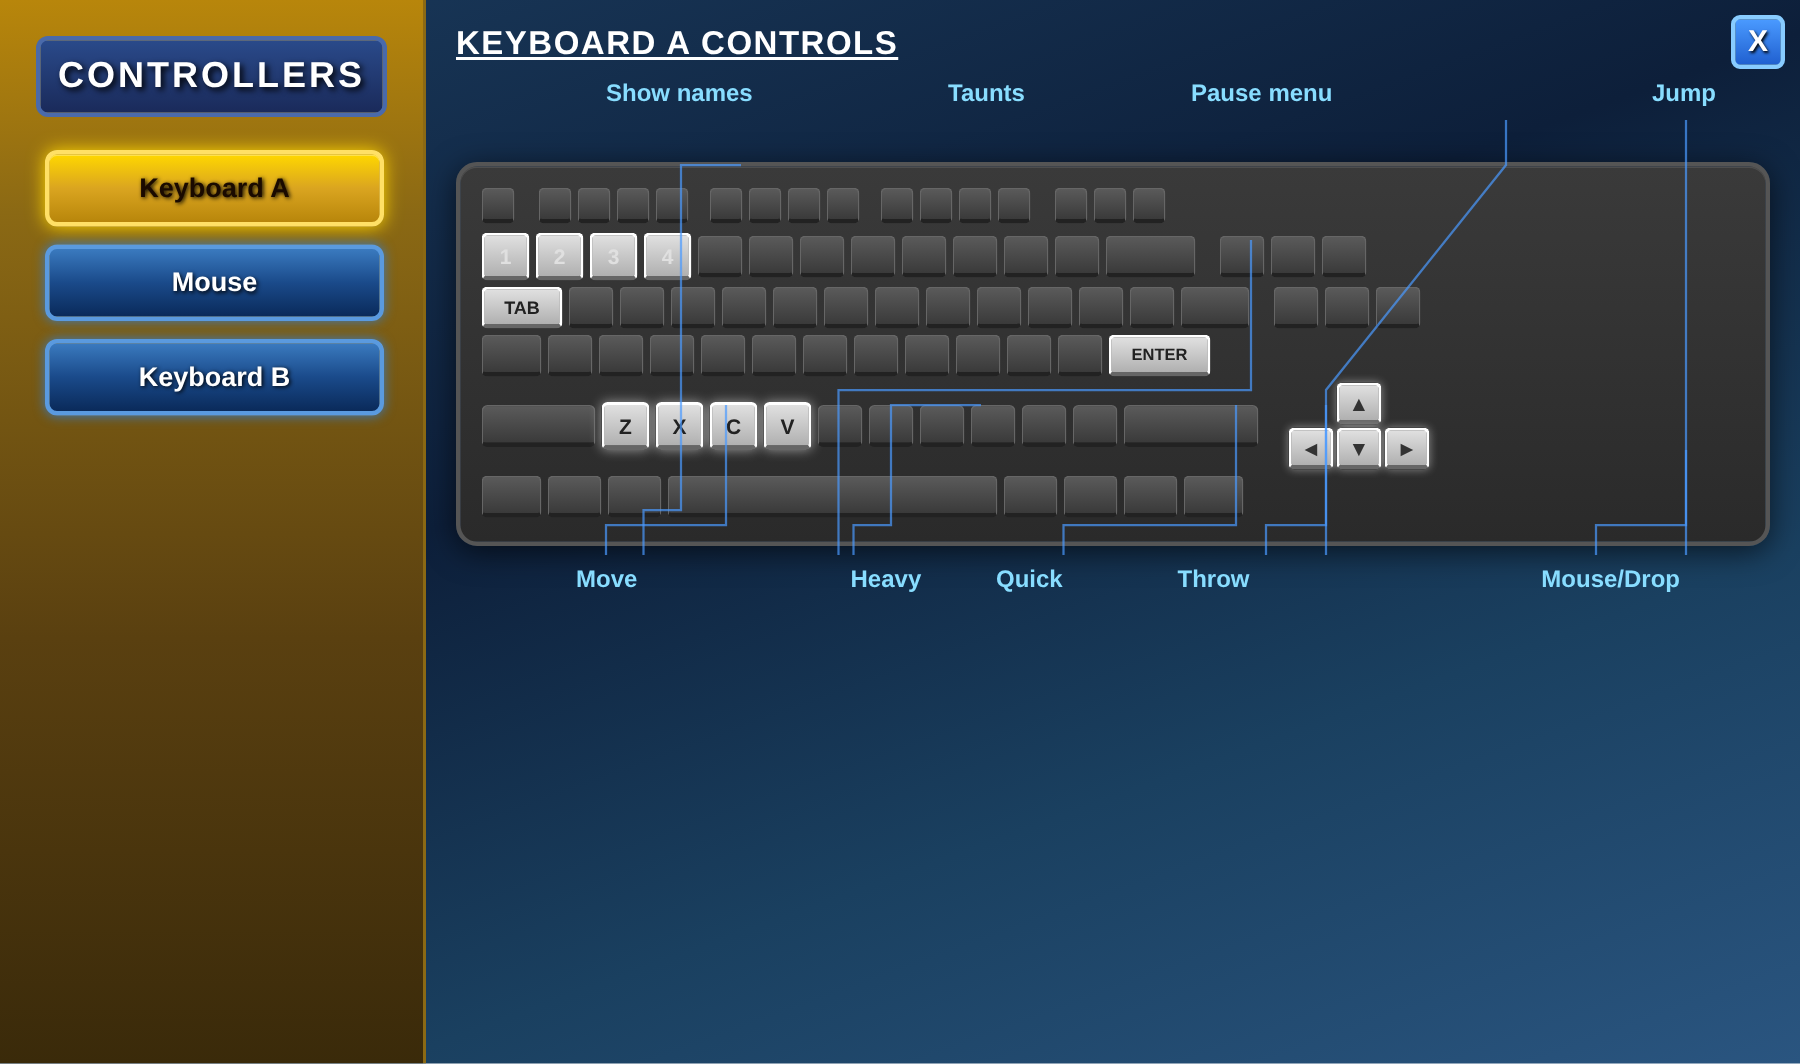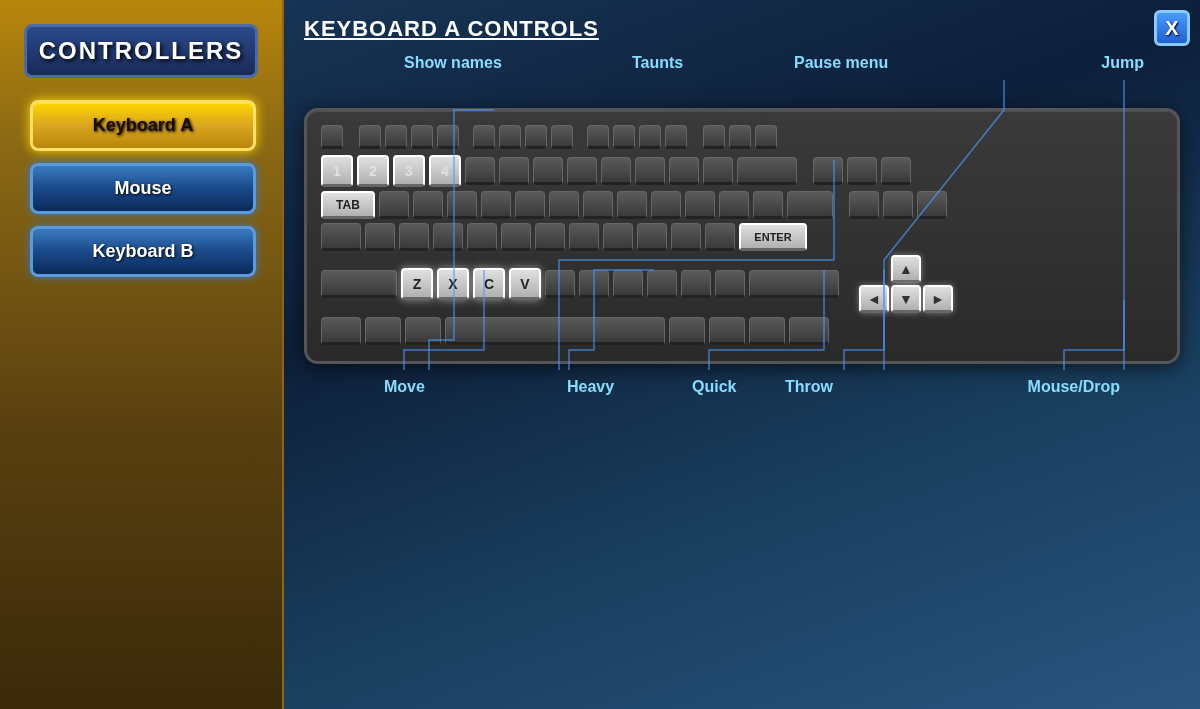--- a/index.html
+++ b/index.html
@@ -374,21 +374,21 @@
           <div class="key md" style="min-width:36px;"></div>
           <div class="key md" style="min-width:36px;"></div>
           <div class="key md" style="min-width:40px;"></div>
         </div>
 
       </div>
 
       <div style="position:relative; height:55px; margin-top:6px;">
         <span class="bottom-label" style="left:80px; top:8px;">Move</span>
         <span class="bottom-label" style="left:230px; top:8px;margin-left:33px;">Heavy</span>
-        <span class="bottom-label" style="left:388px; top:8px;">Quick</span>
+        <span class="bottom-label" style="left:360px; top:8px;">Quick</span>
         <span class="bottom-label" style="left:481px; top:8px;">Throw</span>
         <span class="bottom-label" style="right:60px; top:8px;">Mouse/Drop</span>
 
         <svg style="position:absolute;top:-460px;left:0;width:100%;height:520px;pointer-events:none;overflow:visible;">
 
           <polyline points="125,460 125,430 150,430 150,200 190,200" fill="none" stroke="#4a9aff" stroke-width="1.5" opacity="0.7"></polyline>
 
           <polyline points="255,460 255,430 255,350 530,350 530,250" fill="none" stroke="#4a9aff" stroke-width="1.5" opacity="0.7"></polyline>
 
           <polyline points="405,460 405,440 520,440 520,360" fill="none" stroke="#4a9aff" stroke-width="1.5" opacity="0.7"></polyline>

